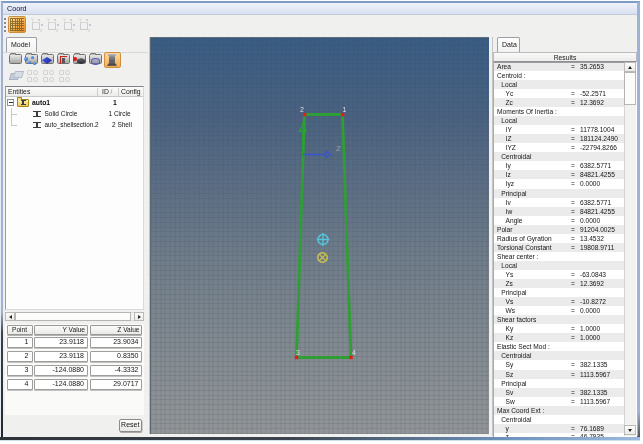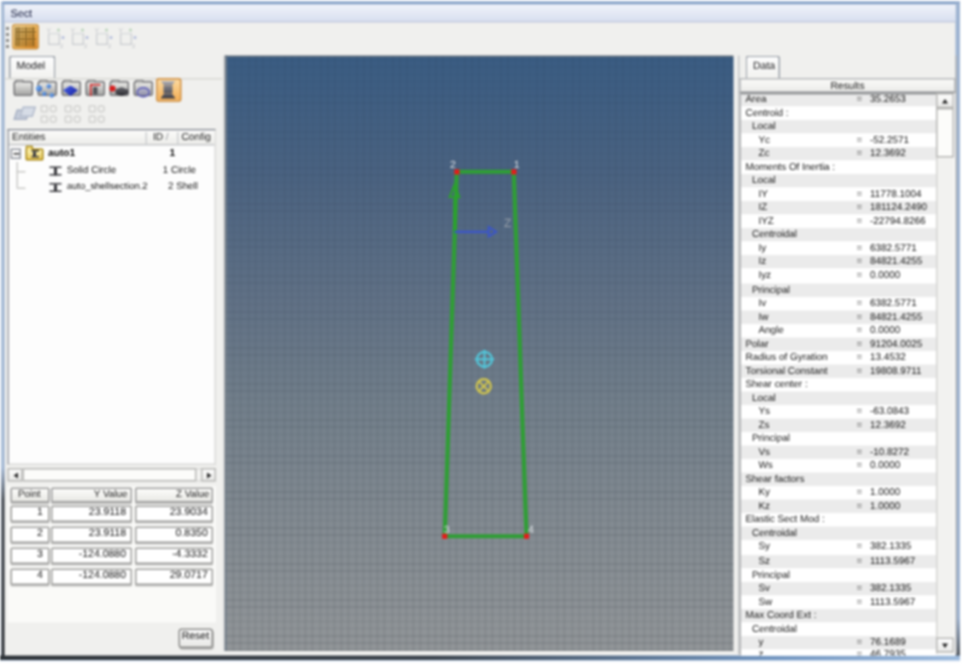--- a/index.html
+++ b/index.html
@@ -11,21 +11,21 @@
 <div class="a" style="left:0;top:0;width:643px;height:1px;background:#fbfcfd"></div>
 <div class="a" style="left:1px;top:1px;width:641px;height:2px;background:#7e9cc4"></div>
 <div class="a" style="left:0;top:1px;width:1px;height:440px;background:#e7edf5"></div>
 <div class="a" style="left:1px;top:2px;width:2px;height:436px;background:linear-gradient(180deg,#9db3d1 0%,#9db3d1 71%,#3a4048 76%,#24282d 100%)"></div>
 <div class="a" style="left:637px;top:2px;width:3px;height:436px;background:linear-gradient(180deg,#9db3d1 0%,#9db3d1 94%,#4a5058 100%)"></div>
 <div class="a" style="left:640px;top:0;width:3px;height:444px;background:#fff"></div>
 <div class="a" style="left:0;top:437px;width:640px;height:3px;background:linear-gradient(90deg,#2e3338 0%,#3c444d 45%,#7094bf 80%,#9dbbde 100%)"></div>
 <div class="a" style="left:0;top:440px;width:640px;height:1px;background:#cfdeef"></div>
 <div class="a" style="left:0;top:441px;width:643px;height:3px;background:#fff"></div>
 <div class="a" style="left:3px;top:3px;width:634px;height:12px;background:linear-gradient(180deg,#f0f3fa 0%,#e3e8f4 55%,#d9e0f0 100%);border-bottom:1px solid #c3cbdf"></div>
-<div class="t" style="left:7px;top:4.3px;font-size:7.2px;color:#0b1133;">Sect</div>
+<div class="t" style="left:7px;top:4.3px;font-size:7.2px;color:#0b1133;">Coord</div>
 <div class="a" style="left:4px;top:18px;width:1.6px;height:1.6px;background:#8a8a88"></div>
 <div class="a" style="left:4px;top:22px;width:1.6px;height:1.6px;background:#8a8a88"></div>
 <div class="a" style="left:4px;top:26px;width:1.6px;height:1.6px;background:#8a8a88"></div>
 <div class="a" style="left:4px;top:30px;width:1.6px;height:1.6px;background:#8a8a88"></div>
 <div class="a" style="left:8px;top:16px;width:18px;height:16.5px;background:linear-gradient(135deg,#fce4a8 0%,#f6bf63 45%,#ee9e3a 75%,#e28d2f 100%);border:1px solid #c98f3d;border-radius:2px"></div>
 <div class="a" style="left:8px;top:16px;width:18px;height:16.5px">
       <div class="a" style="left:2px;top:1.5px;width:13.5px;height:13px;background-image:repeating-linear-gradient(90deg,#7a5a1e 0,#7a5a1e 1px,transparent 1px,transparent 2.3px),repeating-linear-gradient(0deg,#7a5a1e 0,#7a5a1e 1px,transparent 1px,transparent 2.3px);opacity:.8"></div>
     </div>
 <div class="a" style="left:31px;top:19px;width:13px;height:13px">
       <div class="a" style="left:1px;top:3px;width:8px;height:8px;border:1.2px solid #c9ccd0;border-radius:1px;border-top-color:#d6d9dc"></div>

